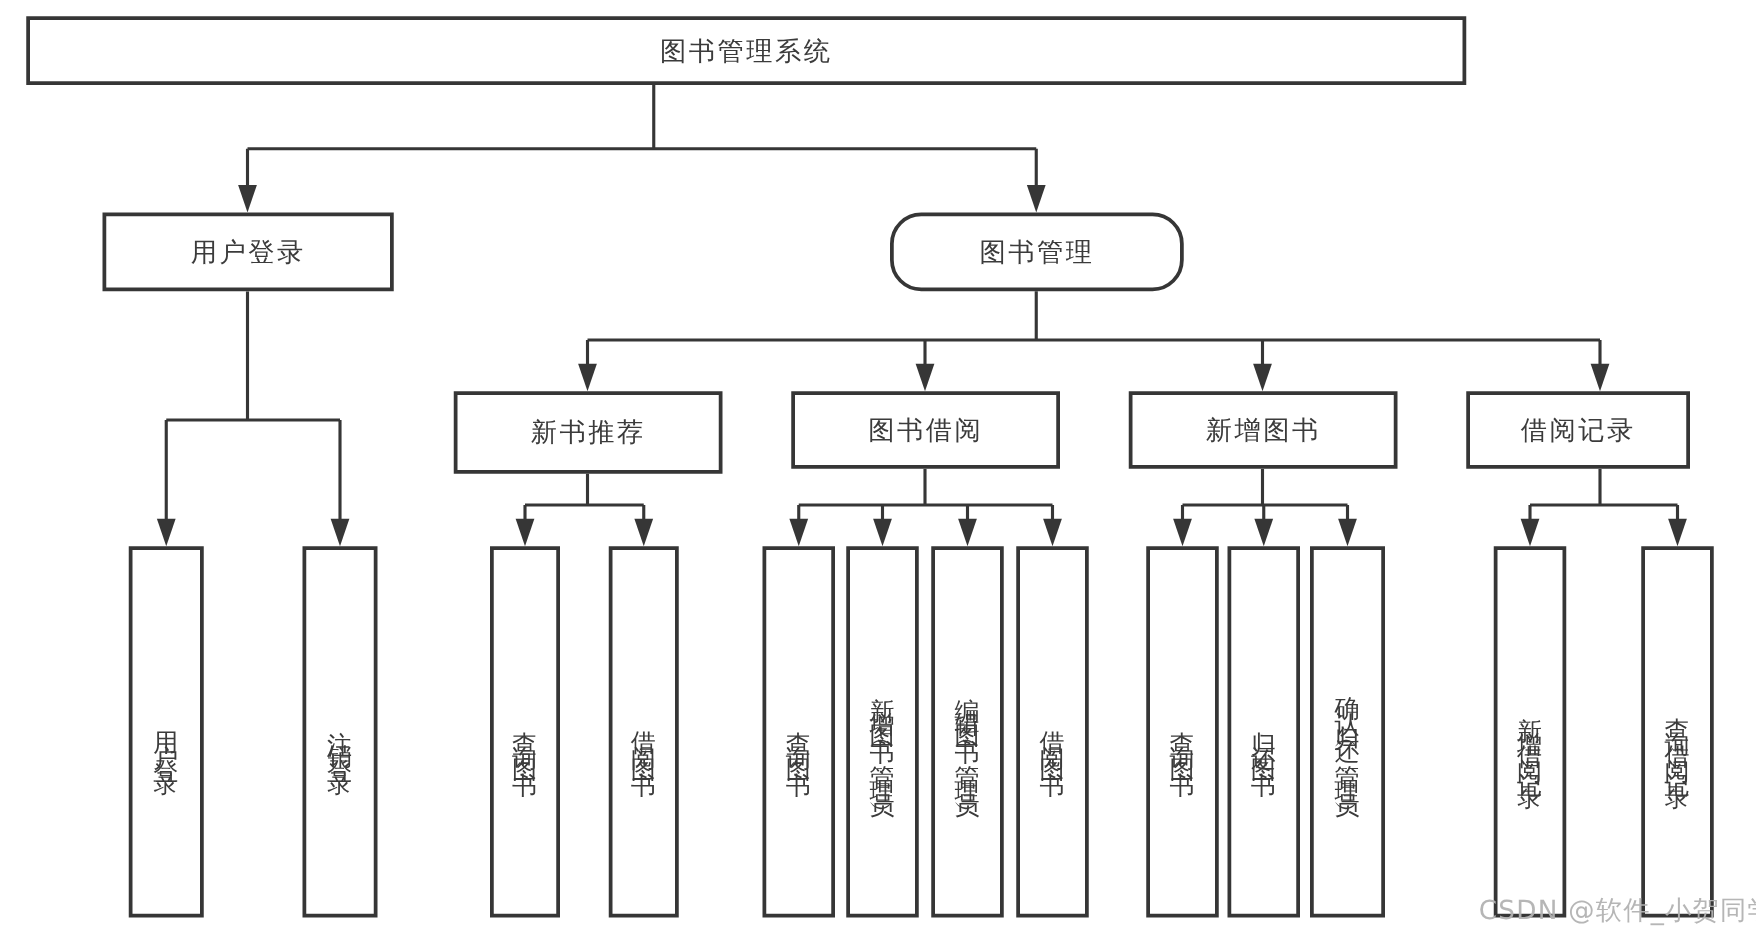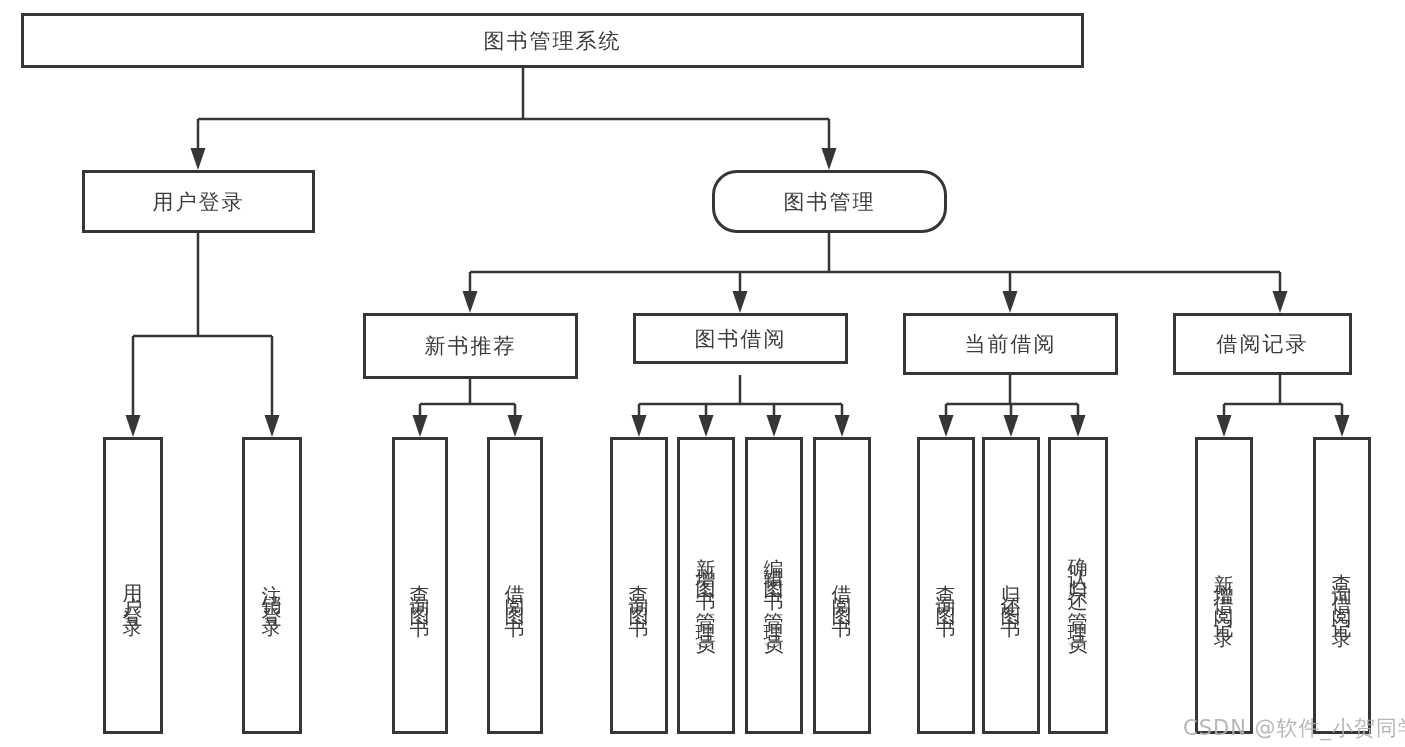--- a/index.html
+++ b/index.html
@@ -31,27 +31,27 @@
   .node.v .txt {
     writing-mode: vertical-rl;
     text-orientation: mixed;
     font-size: 20px;
     letter-spacing: 11px;
     margin-bottom: -11px;
     line-height: 1;
     white-space: nowrap;
   }
   
-  .n-root   { left: 21px;  top: 13px;  width: 1063px; height: 55px; }
+  .n-root   { left: 21px;  top: 13px;  width: 1152px; height: 55px; }
   
   .n-login  { left: 82px;  top: 170px; width: 233px;  height: 63px; }
   .n-mgmt   { left: 712px; top: 170px; width: 235px;  height: 63px; border-radius: 25px; }
   
   .n-newbook { left: 363px;  top: 313px; width: 215px; height: 66px; }
-  .n-borrow  { left: 633px;  top: 313px; width: 215px; height: 51px; }
+  .n-borrow  { left: 633px;  top: 313px; width: 215px; height: 62px; }
   .n-current { left: 903px;  top: 313px; width: 215px; height: 62px; }
   .n-record  { left: 1173px; top: 313px; width: 179px; height: 62px; text-align: right; }
   
   .leaf { top: 437px; height: 297px; }
   .n-a1 { left: 103px;  width: 60px; }
   .n-a2 { left: 242px;  width: 60px; }
   .n-b1 { left: 392px;  width: 56px; }
   .n-b2 { left: 487px;  width: 56px; }
   .n-c1 { left: 610px;  width: 58px; }
   .n-c2 { left: 677px;  width: 58px; }
@@ -162,21 +162,21 @@
     <span>图书管理</span>
   </div>
 
   <div class="node h n-newbook">
     <span>新书推荐</span>
   </div>
   <div class="node h n-borrow">
     <span>图书借阅</span>
   </div>
   <div class="node h n-current">
-    <span>当前借阅</span>
+    <span>新增图书</span>
   </div>
   <div class="node h n-record">
     <span>借阅记录</span>
   </div>
 
   <div class="node v leaf n-a1">
     <span class="txt">用户登录</span>
   </div>
   <div class="node v leaf n-a2">
     <span class="txt">注销登录</span>

